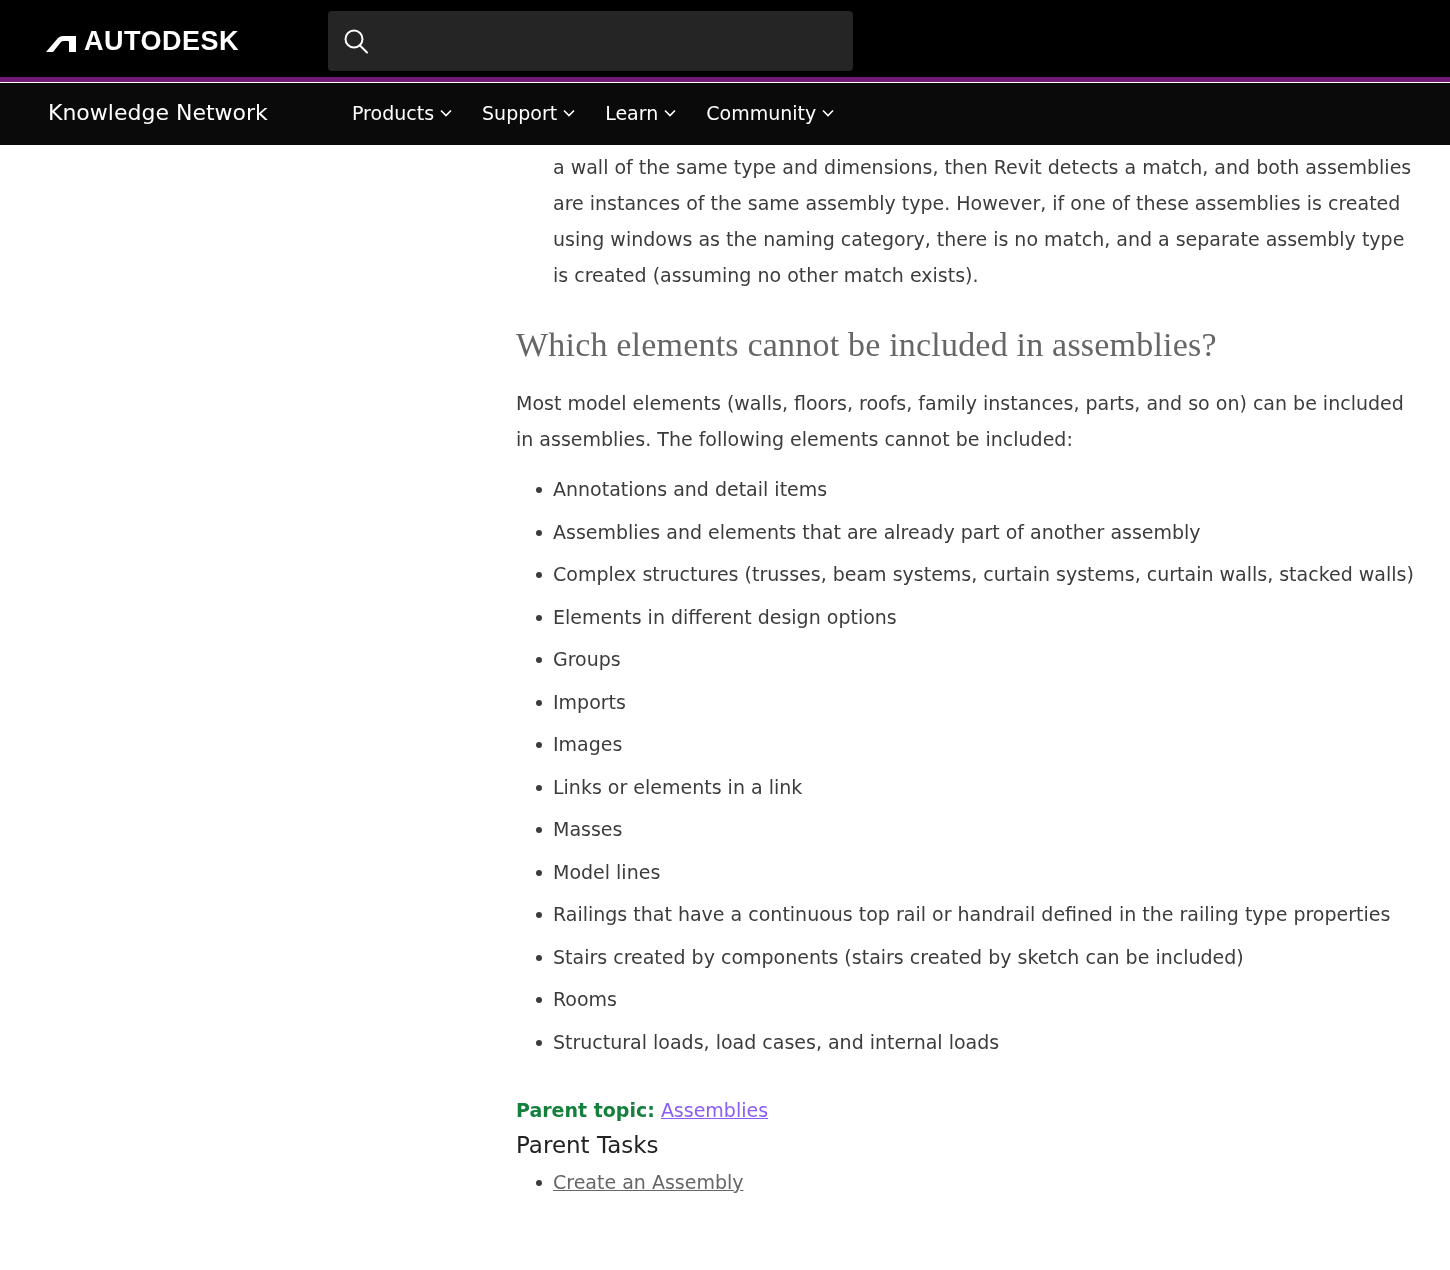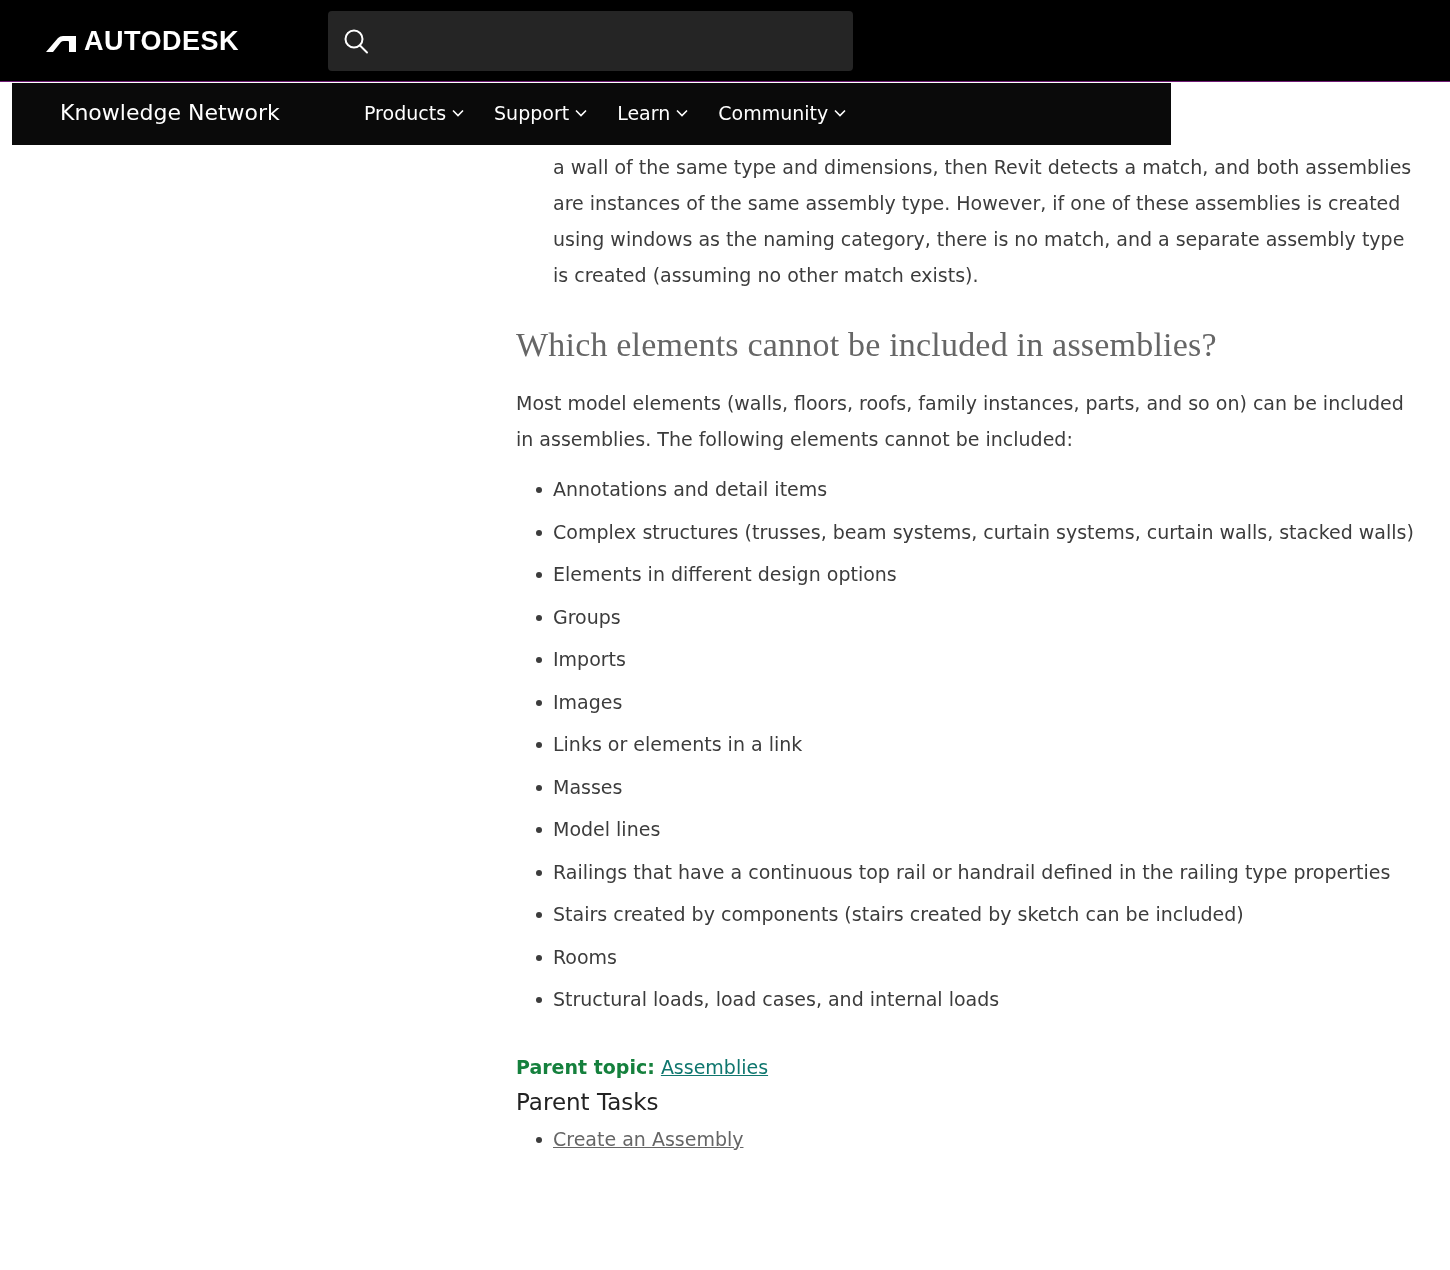--- a/index.html
+++ b/index.html
@@ -1,43 +1,43 @@
 <!DOCTYPE html>
 <html><head>
 <meta charset="utf-8">
 <style>
   * { box-sizing: border-box; margin: 0; padding: 0; }
   html, body { width: 1450px; height: 1270px; overflow: hidden; background: #ffffff; }
   body { font-family: "DejaVu Sans", sans-serif; color: #3c3c3c; }
 
-  .topbar { position: absolute; left: 0; top: 0; width: 1450px; height: 82px; background: #000000; border-bottom: 1px solid #701a75; }
+  .topbar { position: absolute; left: 0; top: 0; width: 1450px; height: 82px; background: #000000; border-bottom: 5px solid #701a75; }
   .logo { position: absolute; left: 46px; top: 27px; display: flex; align-items: center; }
   .logo svg { width: 30px; height: 22px; }
   .logo-text { font-family: "Liberation Sans", sans-serif; font-weight: 700; font-size: 27px; color: #fff; margin-left: 8px; letter-spacing: 0.5px; line-height: 28px; }
   .search { position: absolute; left: 328px; top: 11px; width: 525px; height: 60px; background: #252525; border-radius: 4px; display: flex; align-items: center; padding-left: 14px; }
   .search svg { width: 28px; height: 28px; }
   .search input { background: transparent; border: none; outline: none; color: #fff; font-size: 18px; margin-left: 12px; width: 460px; height: 40px; font-family: "DejaVu Sans", sans-serif; }
 
-  .navbar { position: absolute; left: 12px; top: 83px; width: 1159px; height: 62px; background: #0a0a0a; }
+  .navbar { position: absolute; left: 0; top: 83px; width: 1450px; height: 62px; background: #0a0a0a; }
   .brand { position: absolute; left: 48px; top: 17px; font-size: 22px; color: #fff; font-family: "DejaVu Sans", sans-serif; }
   .navitems { position: absolute; left: 352px; top: 19px; display: flex; }
   .navitem { display: flex; align-items: center; color: #fff; font-size: 19px; margin-right: 30px; cursor: pointer; }
   .navitem .chev { width: 12px; height: 8px; margin-left: 6px; }
 
   .content { position: absolute; left: 516px; top: 145px; width: 900px; }
   .p-indented { margin-left: 37px; font-size: 19px; line-height: 36px; color: #3c3c3c; margin-top: 4px; }
   h2.section { font-family: Liberation Serif, serif; font-weight: 400; font-size: 34px; color: #666; margin-top: 30px; line-height: 44px; letter-spacing: 0.2px; }
   .intro { font-size: 19px; line-height: 36px; margin-top: 18px; color: #3c3c3c; }
   ul.items { list-style: none; margin-top: 18px; }
   ul.items li { position: relative; padding-left: 37px; font-size: 19px; line-height: 29px; margin-bottom: 13.5px; color: #3c3c3c; }
   ul.items li::before { content: ""; position: absolute; left: 20px; top: 12px; width: 6px; height: 6px; border-radius: 50%; background: #3c3c3c; }
 
   .parent { margin-top: 39px; font-size: 19px; line-height: 28px; color: #000; }
   .parent b { font-weight: 700; color: #15803d; }
-  .parent a { color: #0f766e; }
+  .parent a { color: #8b5cf6; }
   h3.related { font-weight: 400; font-size: 23px; color: #222; margin-top: 4px; line-height: 34px; }
   ul.rel { list-style: none; margin-top: 6px; }
   ul.rel li { position: relative; padding-left: 37px; font-size: 19px; line-height: 29px; }
   ul.rel li::before { content: ""; position: absolute; left: 20px; top: 12px; width: 6px; height: 6px; border-radius: 50%; background: #3c3c3c; }
   ul.rel li a { color: #666; text-decoration: underline; }
 </style>
 </head>
 <body>
 
 <div class="topbar">
@@ -89,20 +89,21 @@
 
 <div class="content">
   <p class="p-indented">a wall of the same type and dimensions, then Revit detects a match, and both assemblies are instances of the same assembly type. However, if one of these assemblies is created using windows as the naming category, there is no match, and a separate assembly type is created (assuming no other match exists).</p>
 
   <h2 class="section">Which elements cannot be included in assemblies?</h2>
 
   <p class="intro">Most model elements (walls, floors, roofs, family instances, parts, and so on) can be included in assemblies. The following elements cannot be included:</p>
 
   <ul class="items">
     <li>Annotations and detail items</li>
+    <li>Assemblies and elements that are already part of another assembly</li>
     <li>Complex structures (trusses, beam systems, curtain systems, curtain walls, stacked walls)</li>
     <li>Elements in different design options</li>
     <li>Groups</li>
     <li>Imports</li>
     <li>Images</li>
     <li>Links or elements in a link</li>
     <li>Masses</li>
     <li>Model lines</li>
     <li>Railings that have a continuous top rail or handrail defined in the railing type properties</li>
     <li>Stairs created by components (stairs created by sketch can be included)</li>

